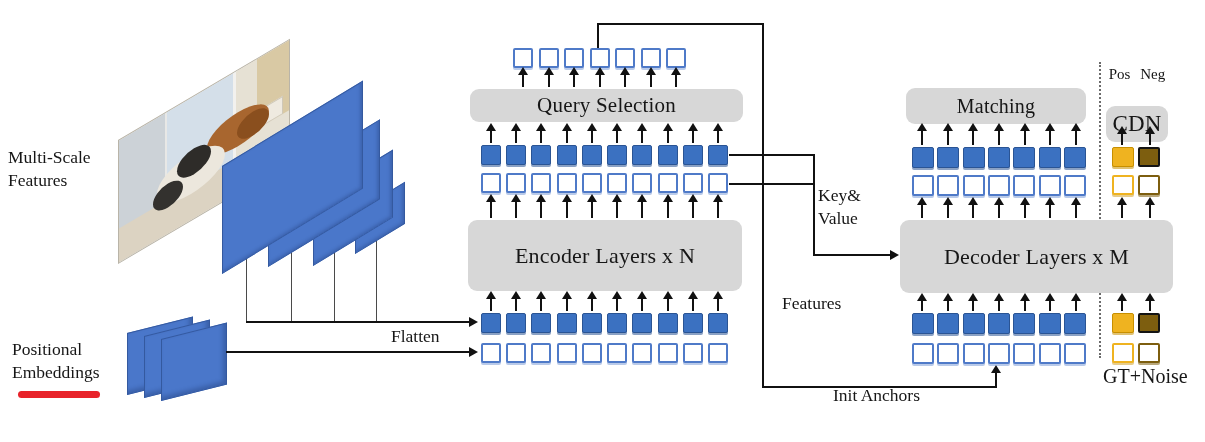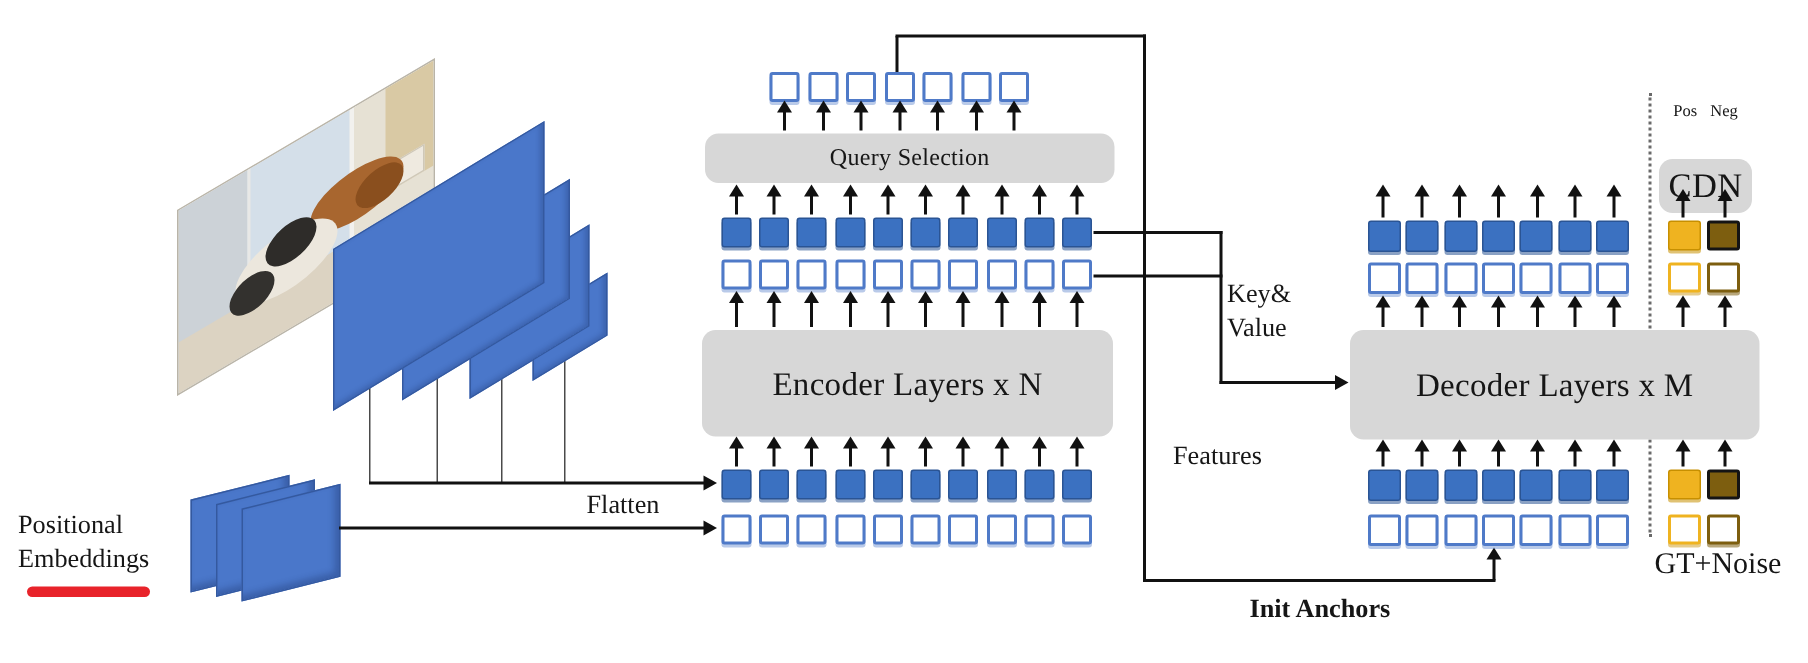--- a/index.html
+++ b/index.html
@@ -14,21 +14,21 @@
   .hline.ar::after{
     content:'';position:absolute;right:-8px;top:50%;margin-top:-5px;width:0;height:0;
     border-top:5px solid transparent;border-bottom:5px solid transparent;
     border-left:9px solid var(--line-black);
   }
   .dotted-sep{position:absolute;width:0;border-left:2px dotted #6a6a6a;}
   
   .opbox{
     position:absolute;background:var(--box-gray);border-radius:9px;
     display:flex;align-items:center;justify-content:center;
-    font-size:16px;letter-spacing:.2px;
+    font-size:21px;letter-spacing:.2px;
   }
   .opbox.big{font-size:22px;}
   
   .tok-row{position:absolute;display:flex;justify-content:space-between;}
   .pair-row{position:absolute;display:flex;gap:4px;}
   .sq{box-sizing:border-box;width:20px;height:20px;border-radius:2px;flex:0 0 auto;}
   .pair-row .sq, .pair-row .arr{width:22px;}
   .dec .sq{width:22px;height:21px;}
   .sq.blue-fill{background:var(--token-blue);border:1px solid var(--token-blue-dark);box-shadow:0 2px 0 rgba(42,84,148,.55);}
   .sq.white-line{background:#fff;border:2px solid var(--token-outline);box-shadow:0 2px 0 rgba(79,122,200,.4);}
@@ -46,30 +46,34 @@
   
   .sheet{position:absolute;background:var(--sheet-blue);border:1px solid var(--sheet-border);box-sizing:border-box;}
   .feat{transform:skewY(-31.2deg);transform-origin:0 0;box-shadow:inset -2px -2px 3px rgba(20,40,90,.25);}
   .pos-sheet{transform:skewY(-14deg);transform-origin:0 0;width:66px;height:62px;
     box-shadow:inset -3px -3px 4px rgba(20,40,90,.3);}
   .photo{position:absolute;left:118px;top:140px;width:170px;height:122px;transform:skewY(-30.5deg);
     transform-origin:0 0;overflow:hidden;border:1px solid #b9b4a8;background:#e9e6df;}
   .photo *{position:absolute;}
   
   .lbl{position:absolute;font-size:17.5px;line-height:23px;white-space:nowrap;}
-  .lbl.small{font-size:11px;line-height:16px;}
+  .lbl.small{font-size:15px;line-height:16px;}
   .red-bar{position:absolute;height:7px;border-radius:3.5px;background:var(--red-underline);}
   .watermark{position:absolute;font-family:"DejaVu Sans",sans-serif;font-size:30px;font-weight:bold;
     color:var(--watermark-gray);opacity:.82;white-space:nowrap;text-shadow:1px 1px 0 #fff;letter-spacing:1px;}
 </style>
 </head>
 <body>
 
 <div class="canvas">
 
+  <div class="lbl" style="left:8px;top:146px;">
+    <div>Multi-Scale</div>
+    <div>Features</div>
+  </div>
 
   <div class="thin-v" style="left:246px;top:258px;height:64px;"></div>
   <div class="thin-v" style="left:291px;top:251px;height:71px;"></div>
   <div class="thin-v" style="left:334px;top:245px;height:77px;"></div>
   <div class="thin-v" style="left:376px;top:240px;height:82px;"></div>
 
   <div class="photo">
     <div style="left:0;top:0;width:46px;height:100%;background:#ccd2d7;"></div>
     <div style="left:46px;top:0;width:66px;height:96px;background:#d4dfe9;border-right:5px solid #f2f1ee;border-left:2px solid #e8e8e6;"></div>
     <div style="left:117px;top:0;width:53px;height:92px;background:#e6e1d4;"></div>
@@ -223,20 +227,23 @@
       <span class="sq white-line"></span>
       <span class="sq white-line"></span>
       <span class="sq white-line"></span>
       <span class="sq white-line"></span>
       <span class="sq white-line"></span>
       <span class="sq white-line"></span>
       <span class="sq white-line"></span>
     </div>
 
   <div class="lbl small" style="left:1106px;top:66px;width:62px;text-align:center;word-spacing:6px;">Pos Neg</div>
+  <div class="opbox" style="left:906px;top:88px;width:180px;height:36px;font-size:20px;">
+    <span>Matching</span>
+  </div>
   <div class="opbox" style="left:1106px;top:106px;width:62px;height:36px;font-size:23px;">
     <span>CDN</span>
   </div>
   <div class="dotted-sep" style="left:1099px;top:62px;height:296px;"></div>
 
   <div class="arrow-row dec" style="left:912px;top:124px;width:174px;height:21px;">
       <span class="arr"></span>
       <span class="arr"></span>
       <span class="arr"></span>
       <span class="arr"></span>
@@ -333,17 +340,17 @@
       <span class="sq white-line"></span>
     </div>
   <div class="pair-row" style="left:1112px;top:343px;">
       <span class="sq gold-line"></span>
       <span class="sq dark-line"></span>
     </div>
 
   <div class="lbl" style="left:782px;top:293px;line-height:21px;">
     <div>Features</div>
   </div>
-  <div class="lbl" style="left:833px;top:394px;font-weight:bold;">Init Anchors</div>
+  <div class="lbl" style="left:833px;top:384px;">Init Anchors</div>
   <div class="lbl" style="left:1103px;top:365px;font-size:20px;">GT+Noise</div>
 
 
 </div>
 
 </body></html>

